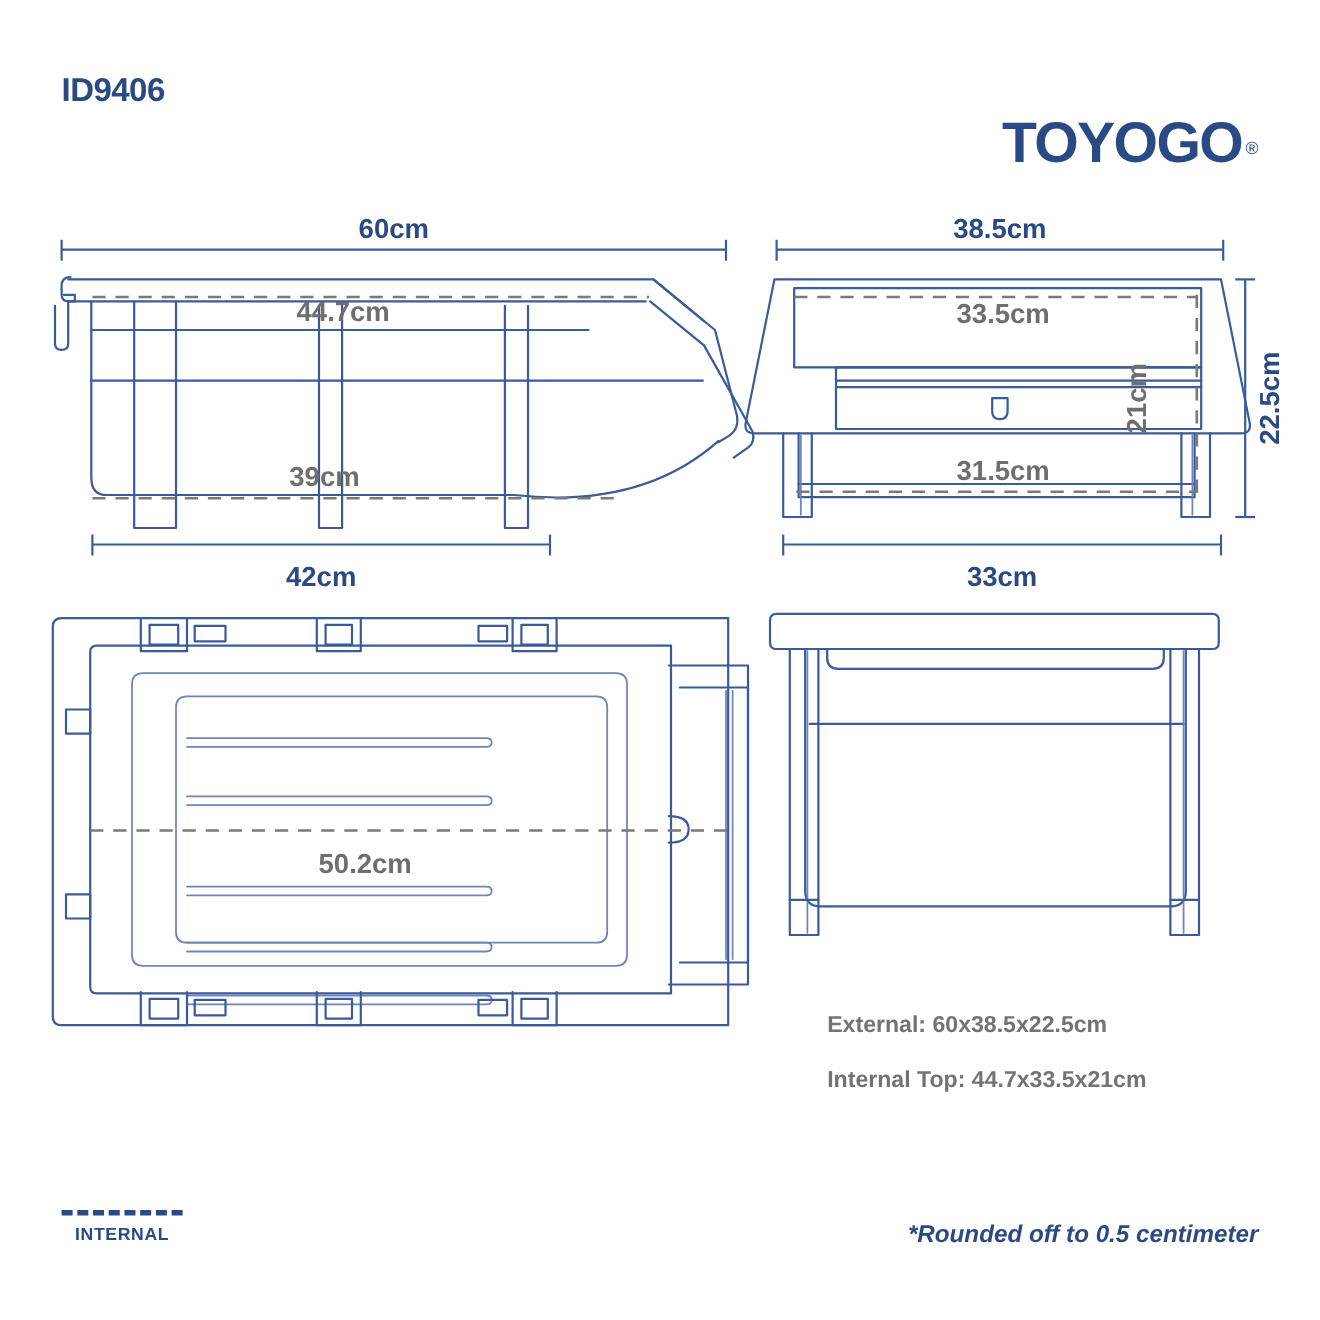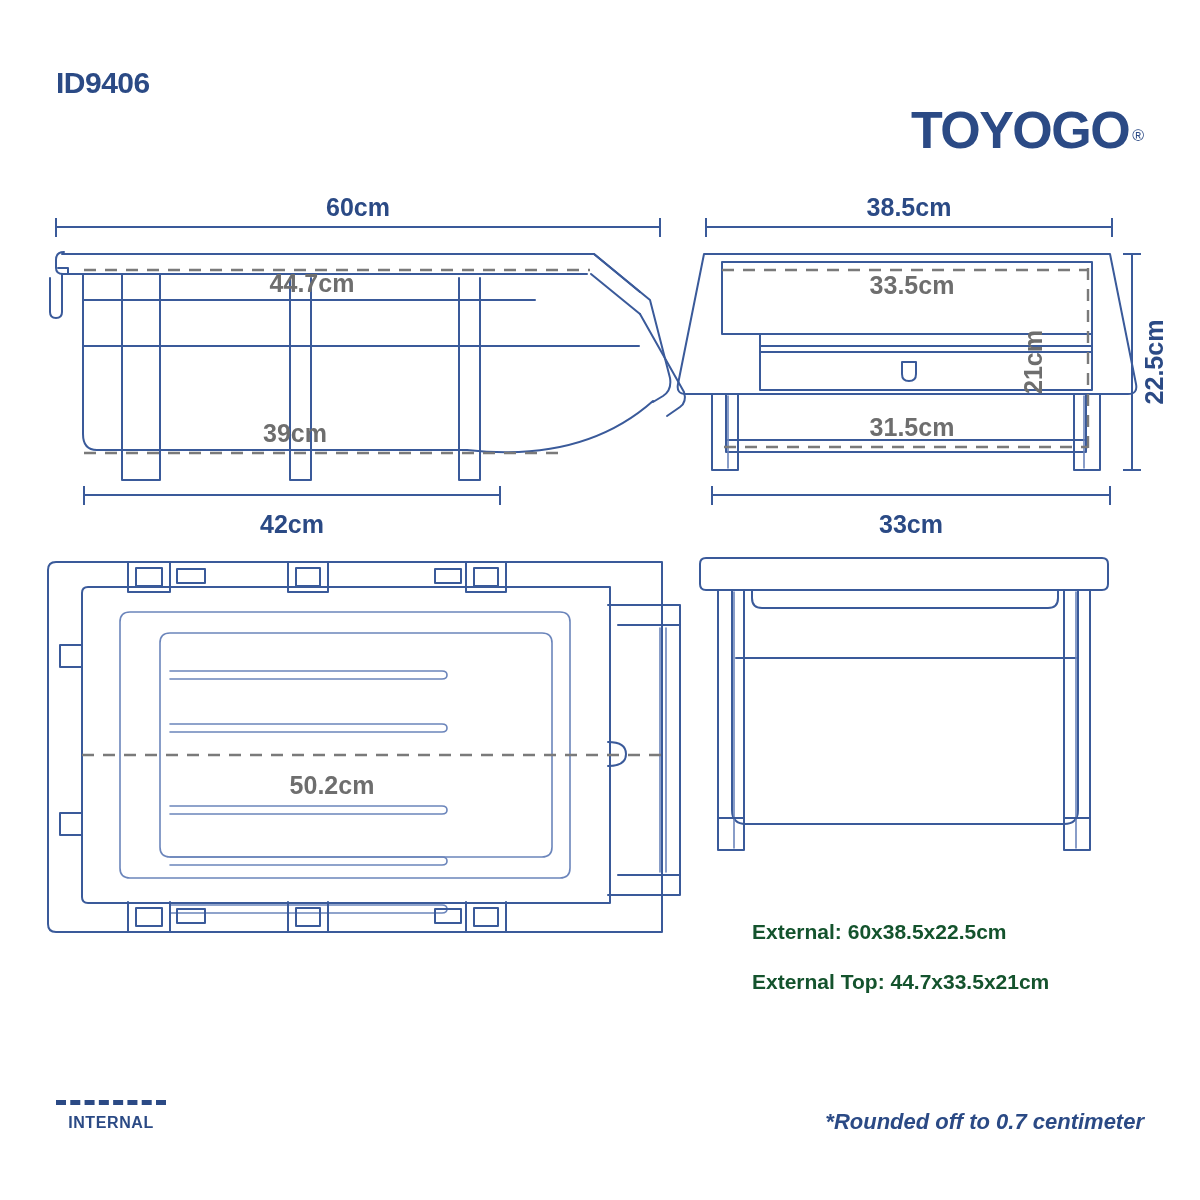--- a/index.html
+++ b/index.html
@@ -112,21 +112,21 @@
     font-weight: bold;
     text-anchor: middle;
   }
 
   
   .specs {
     position: absolute;
     left: 752px;
     top: 918px;
     width: 420px;
-    color: #14532d;
+    color: #737373;
   }
   .spec-line {
     font-size: 21px;
     font-weight: bold;
     line-height: 1.32;
     white-space: nowrap;
   }
   .spec-gap { height: 22px; }
 
   
@@ -348,24 +348,24 @@
         <path class="ln" d="M718 668 h26"></path>
         <path class="ln" d="M1064 668 h26"></path>
       </g>
 
     </svg>
   </div>
 
   <div class="specs">
     <div class="spec-line">External: 60x38.5x22.5cm</div>
     <div class="spec-gap"></div>
-    <div class="spec-line">External Top: 44.7x33.5x21cm</div>
+    <div class="spec-line">Internal Top: 44.7x33.5x21cm</div>
   </div>
 
   <div class="footer">
     <div class="legend">
       <div class="legend-dash"></div>
       <div class="legend-label">INTERNAL</div>
     </div>
-    <div class="note">*Rounded off to 0.7 centimeter</div>
+    <div class="note">*Rounded off to 0.5 centimeter</div>
   </div>
 
 </div>
 
 </body></html>

